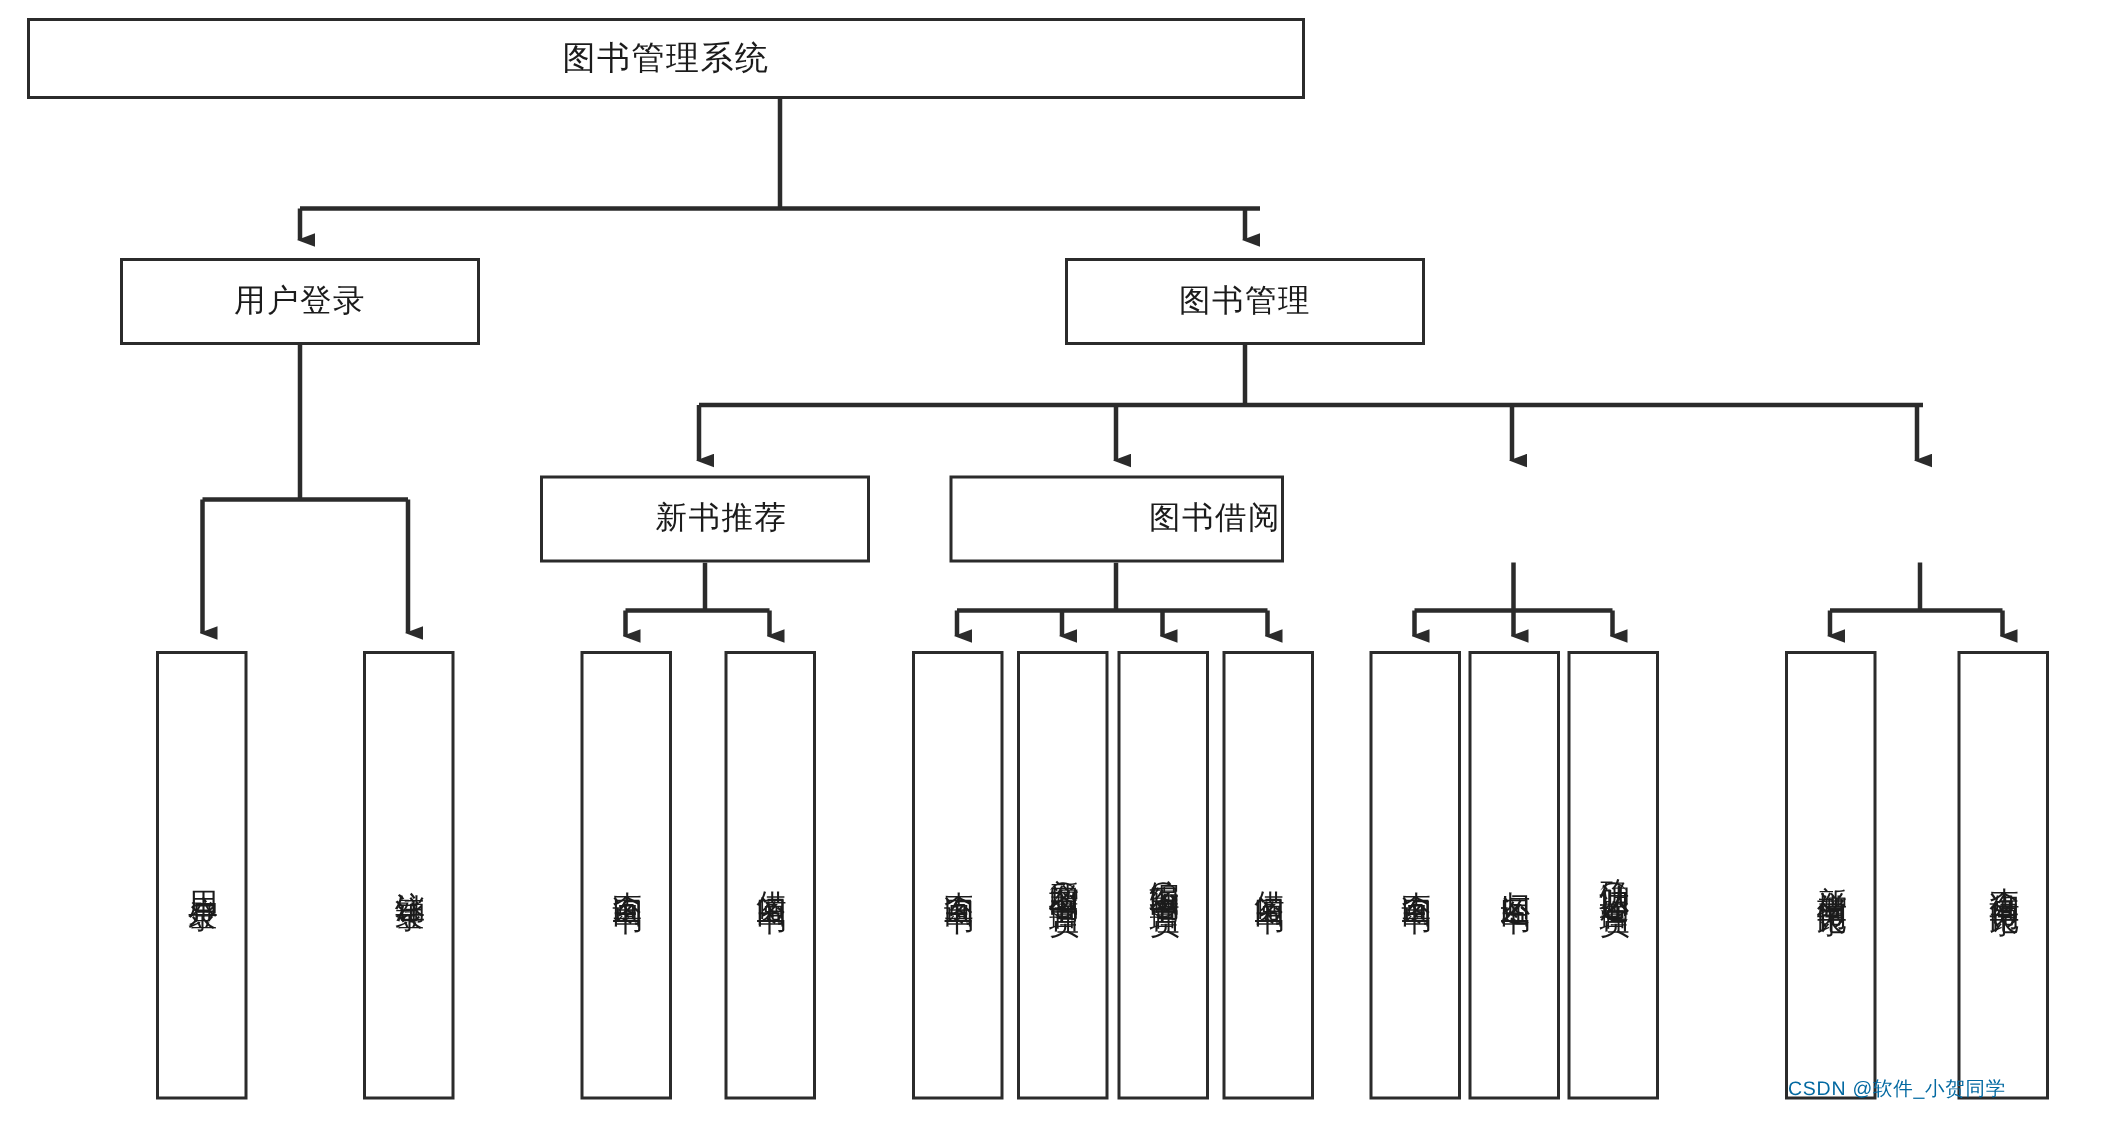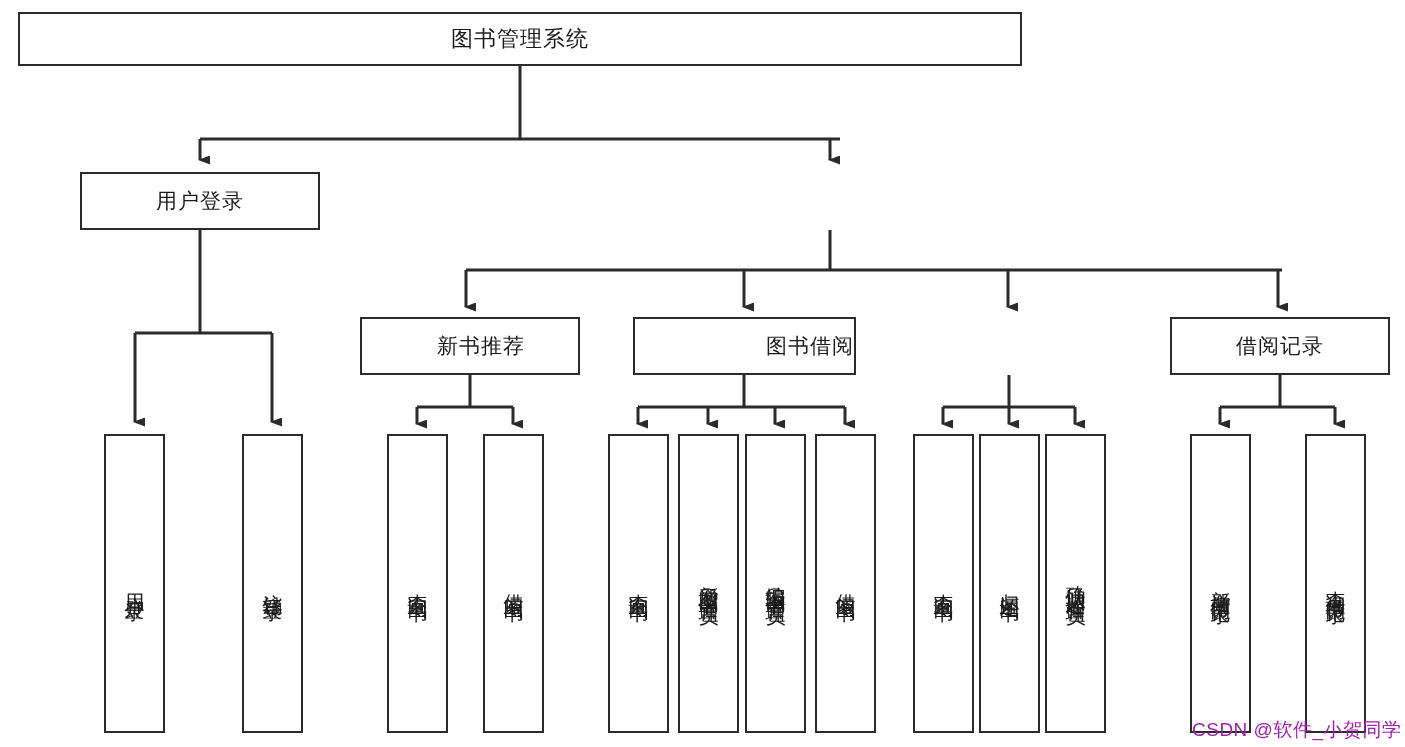--- a/index.html
+++ b/index.html
@@ -48,22 +48,22 @@
     writing-mode: vertical-rl;
     text-orientation: upright;
     font-size: 20px;
     line-height: 1.34;
     letter-spacing: 3px;
     white-space: nowrap;
     color: #1b1b1b;
   }
   .watermark {
     position: absolute;
-    font-size: 19px;
-    color: #a21caf;
+    font-size: 13px;
+    color: #0369a1;
     white-space: nowrap;
     letter-spacing: 0.5px;
   }
 </style>
 </head>
 <body>
 
 <div id="diagram-root">
 
   <svg class="connectors" viewBox="0 0 1405 747">
@@ -109,36 +109,36 @@
       <path d="M 1009 407 L 1009 424" marker-end="url(#arrow)"></path>
       <path d="M 1075 407 L 1075 424" marker-end="url(#arrow)"></path>
 
       <path d="M 1280 375 L 1280 407"></path>
       <path d="M 1220 407 L 1335 407"></path>
       <path d="M 1220 407 L 1220 424" marker-end="url(#arrow)"></path>
       <path d="M 1335 407 L 1335 424" marker-end="url(#arrow)"></path>
     </g>
   </svg>
 
-  <div class="node node-h node-root" style="left:18px; top:12px; width:1004px; height:54px;">
+  <div class="node node-h node-root" style="left:18px; top:12px; width:852px; height:54px;">
     <span>图书管理系统</span>
   </div>
 
   <div class="node node-h" style="left:80px; top:172px; width:240px; height:58px;">
     <span>用户登录</span>
+  </div>
+  <div class="node node-h" style="left:710px; top:172px; width:240px; height:58px;">
+    <span>图书管理</span>
   </div>
 
   <div class="node node-h" style="left:360px; top:317px; width:220px; height:58px;padding-left:22px;">
     <span>新书推荐</span>
   </div>
   <div class="node node-h" style="left:633px; top:317px; width:223px; height:58px;justify-content:flex-end;">
     <span>图书借阅</span>
-  </div>
-  <div class="node node-h" style="left:1170px; top:317px; width:220px; height:58px;">
-    <span>借阅记录</span>
   </div>
 
   <div class="node" style="left:104px; top:434px; width:61px; height:299px;">
     <span class="leaf-inner">用户登录</span>
   </div>
   <div class="node" style="left:242px; top:434px; width:61px; height:299px;">
     <span class="leaf-inner">注销登录</span>
   </div>
 
   <div class="node" style="left:387px; top:434px; width:61px; height:299px;">

